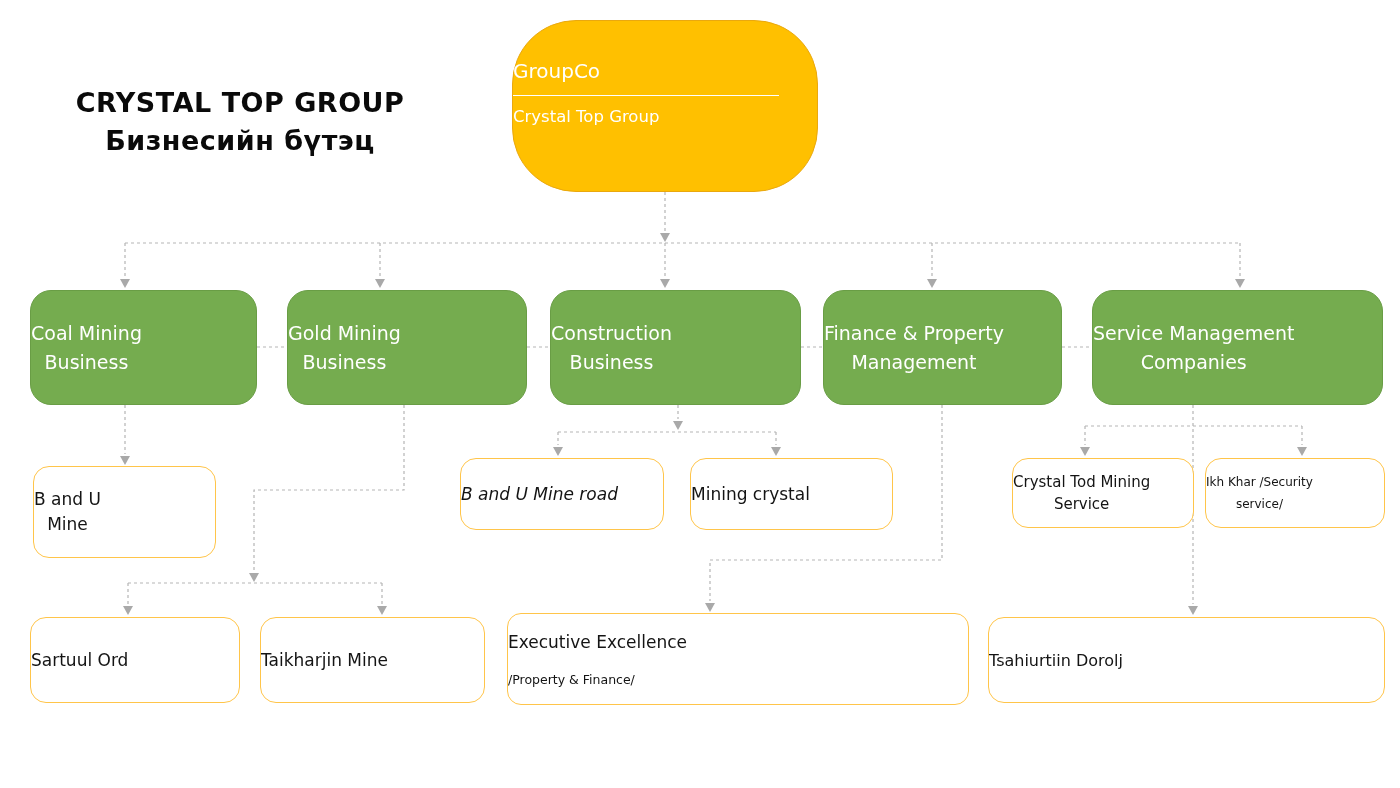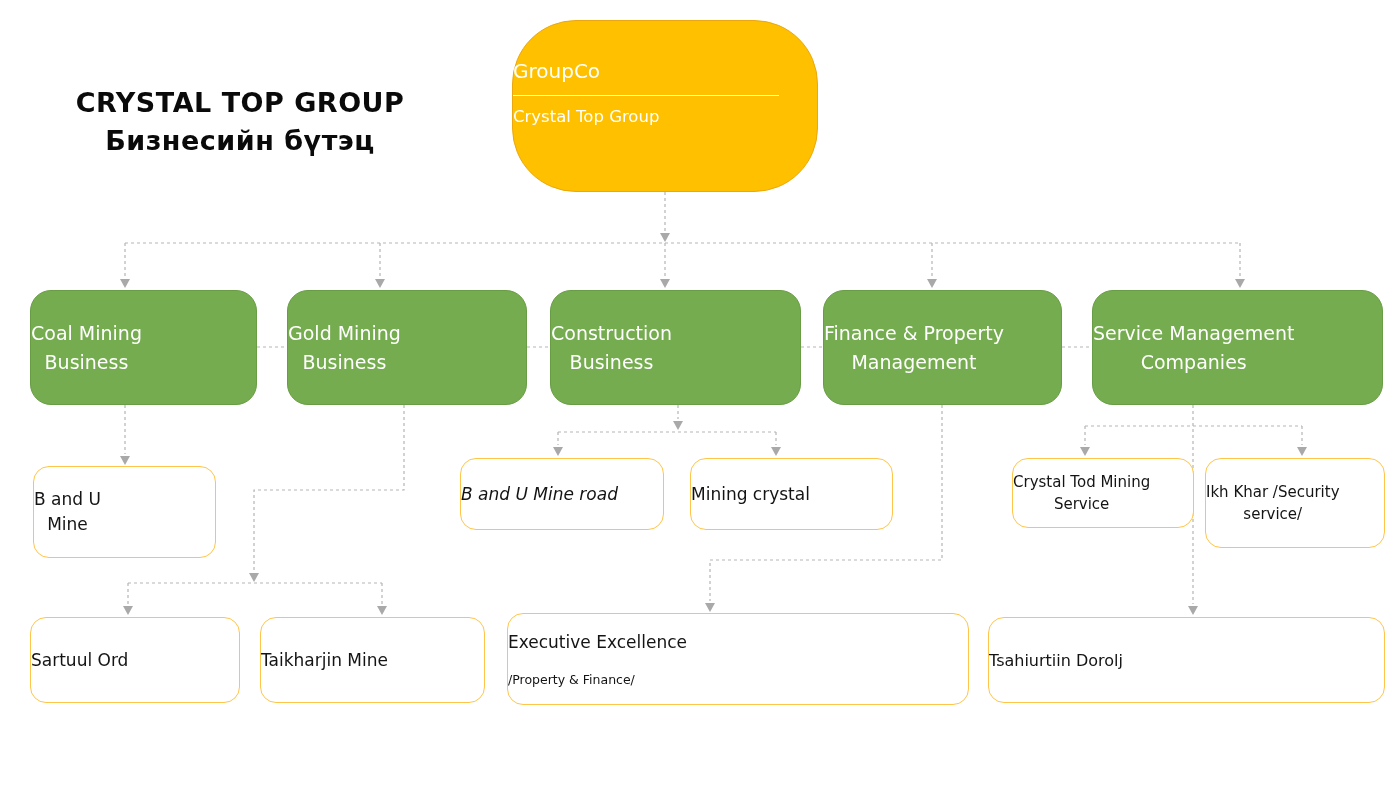--- a/index.html
+++ b/index.html
@@ -48,24 +48,24 @@
 
   .subsidiary{
     background:#ffffff;border:1.5px solid var(--subsidiary-border);
     border-radius:16px;color:var(--node-text-dark);
     font-size:17px;line-height:25px;white-space:pre-line;
   }
   .sub-bandu{left:33px;top:466px;width:183px;height:92px;}
   .sub-road{left:460px;top:458px;width:204px;height:72px;font-style:italic;}
   .sub-double{left:690px;top:458px;width:203px;height:72px;}
   .sub-crystaltod{left:988px;top:458px;width:182px;height:70px;font-size:15px;line-height:22px;margin-left:24px;}
-  .sub-ikhkhar{left:1205px;top:458px;width:180px;height:90px;font-size:15px;line-height:22px;}
+  .sub-ikhkhar{left:1205px;top:458px;width:180px;height:70px;font-size:12px;line-height:22px;}
   .sub-sartuul{left:30px;top:617px;width:210px;height:86px;}
   .sub-taikharjin{left:260px;top:617px;width:225px;height:86px;}
-  .sub-executive{left:507px;top:613px;width:462px;height:92px;}
+  .sub-executive{left:507px;top:613px;width:462px;height:92px;border-radius:14px;}
   .sub-tsahiurtiin{left:988px;top:617px;width:397px;height:86px;font-size:16px;}
   .executive-sublabel{font-size:12.5px;line-height:16px;margin-top:17px;}
 </style>
 </head>
 <body>
 
 <div class="canvas">
 
   <svg class="connector-layer" width="1400" height="788" viewBox="0 0 1400 788" xmlns="http://www.w3.org/2000/svg">
     <g fill="none" stroke="var(--connector)" stroke-width="1.2" stroke-dasharray="3 3">

